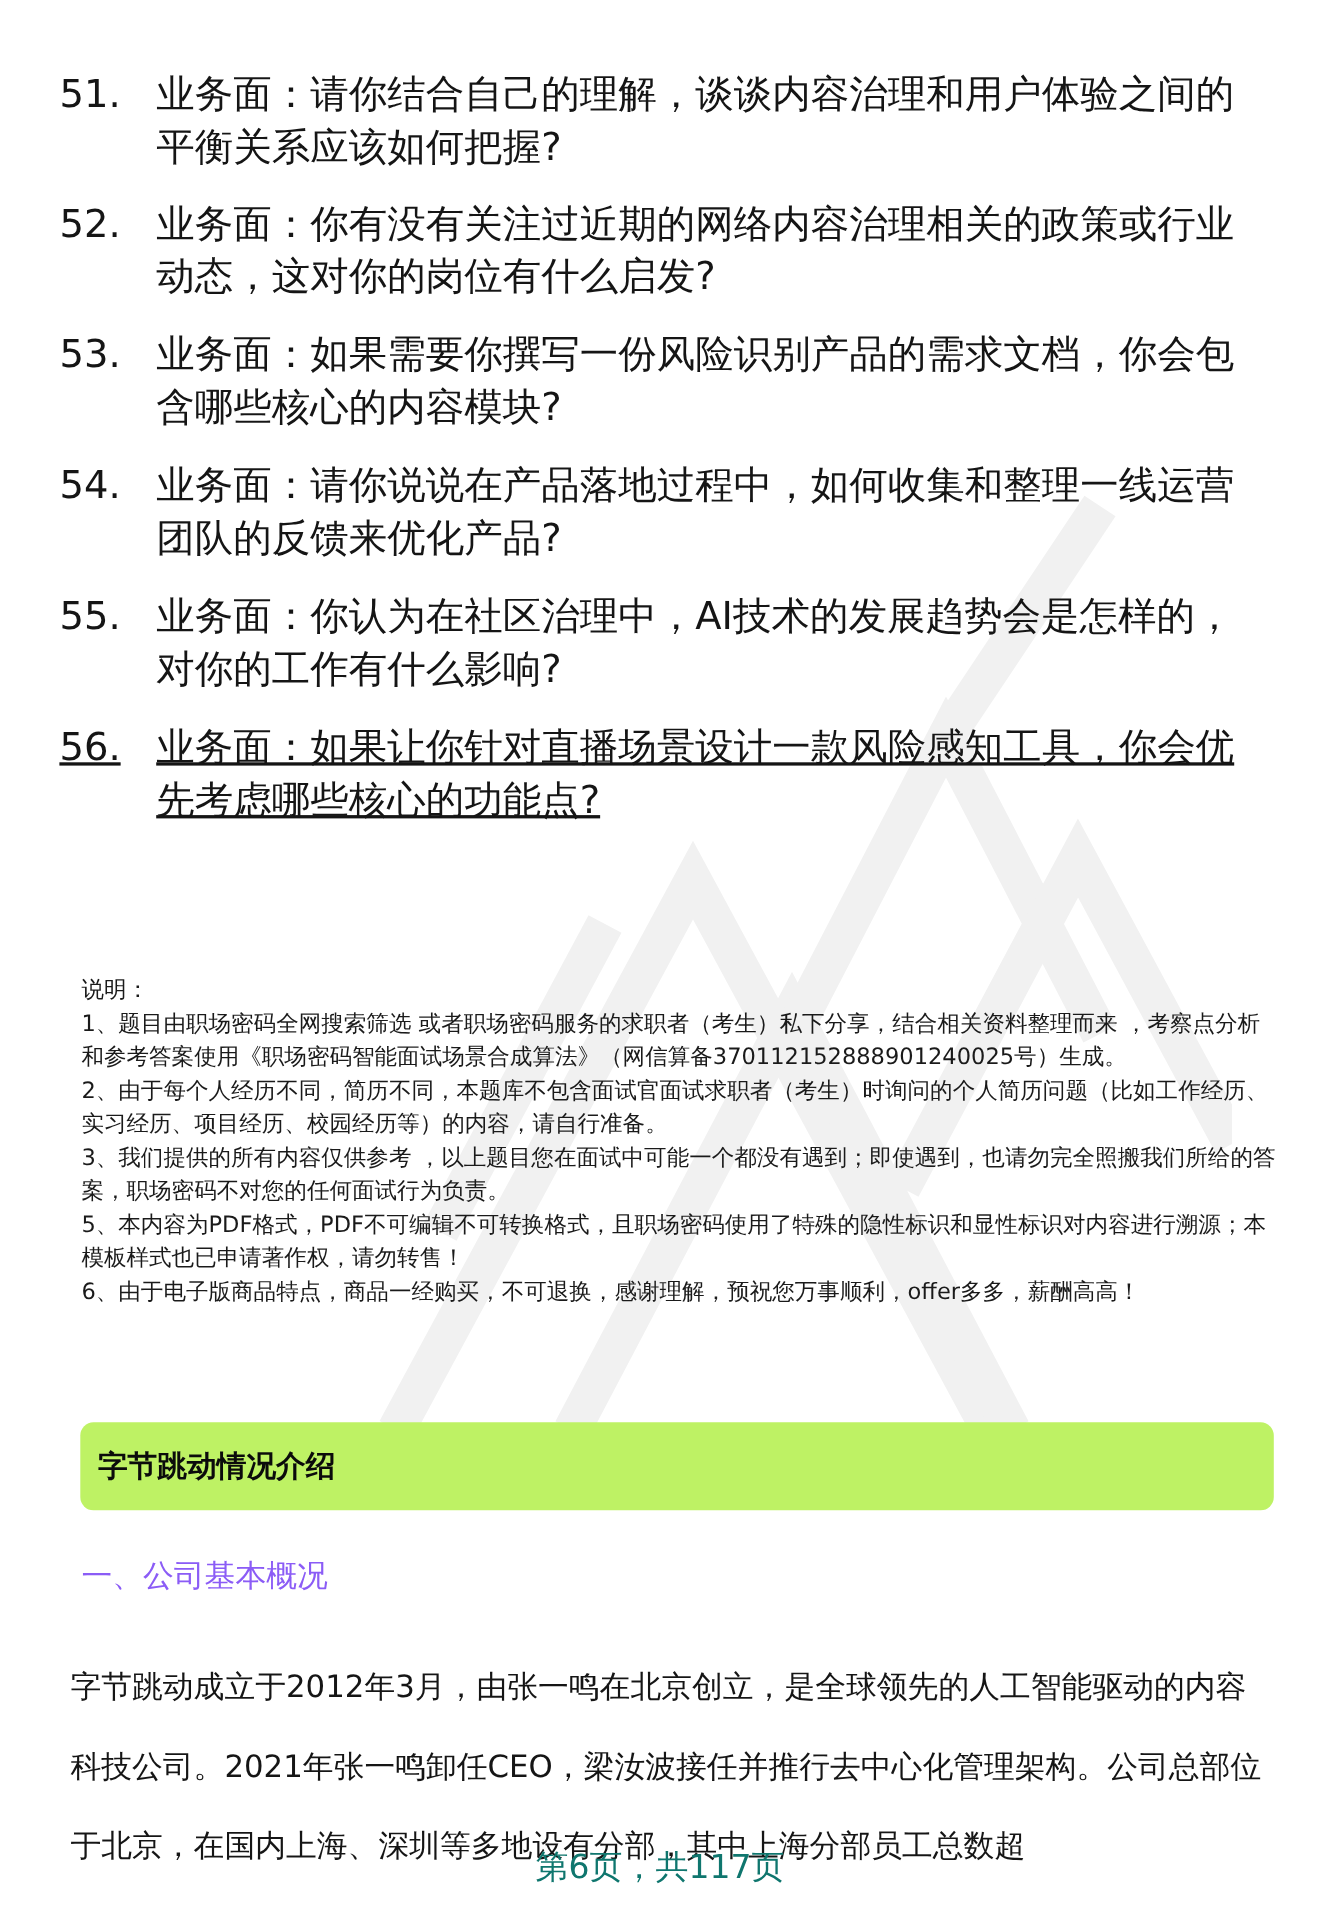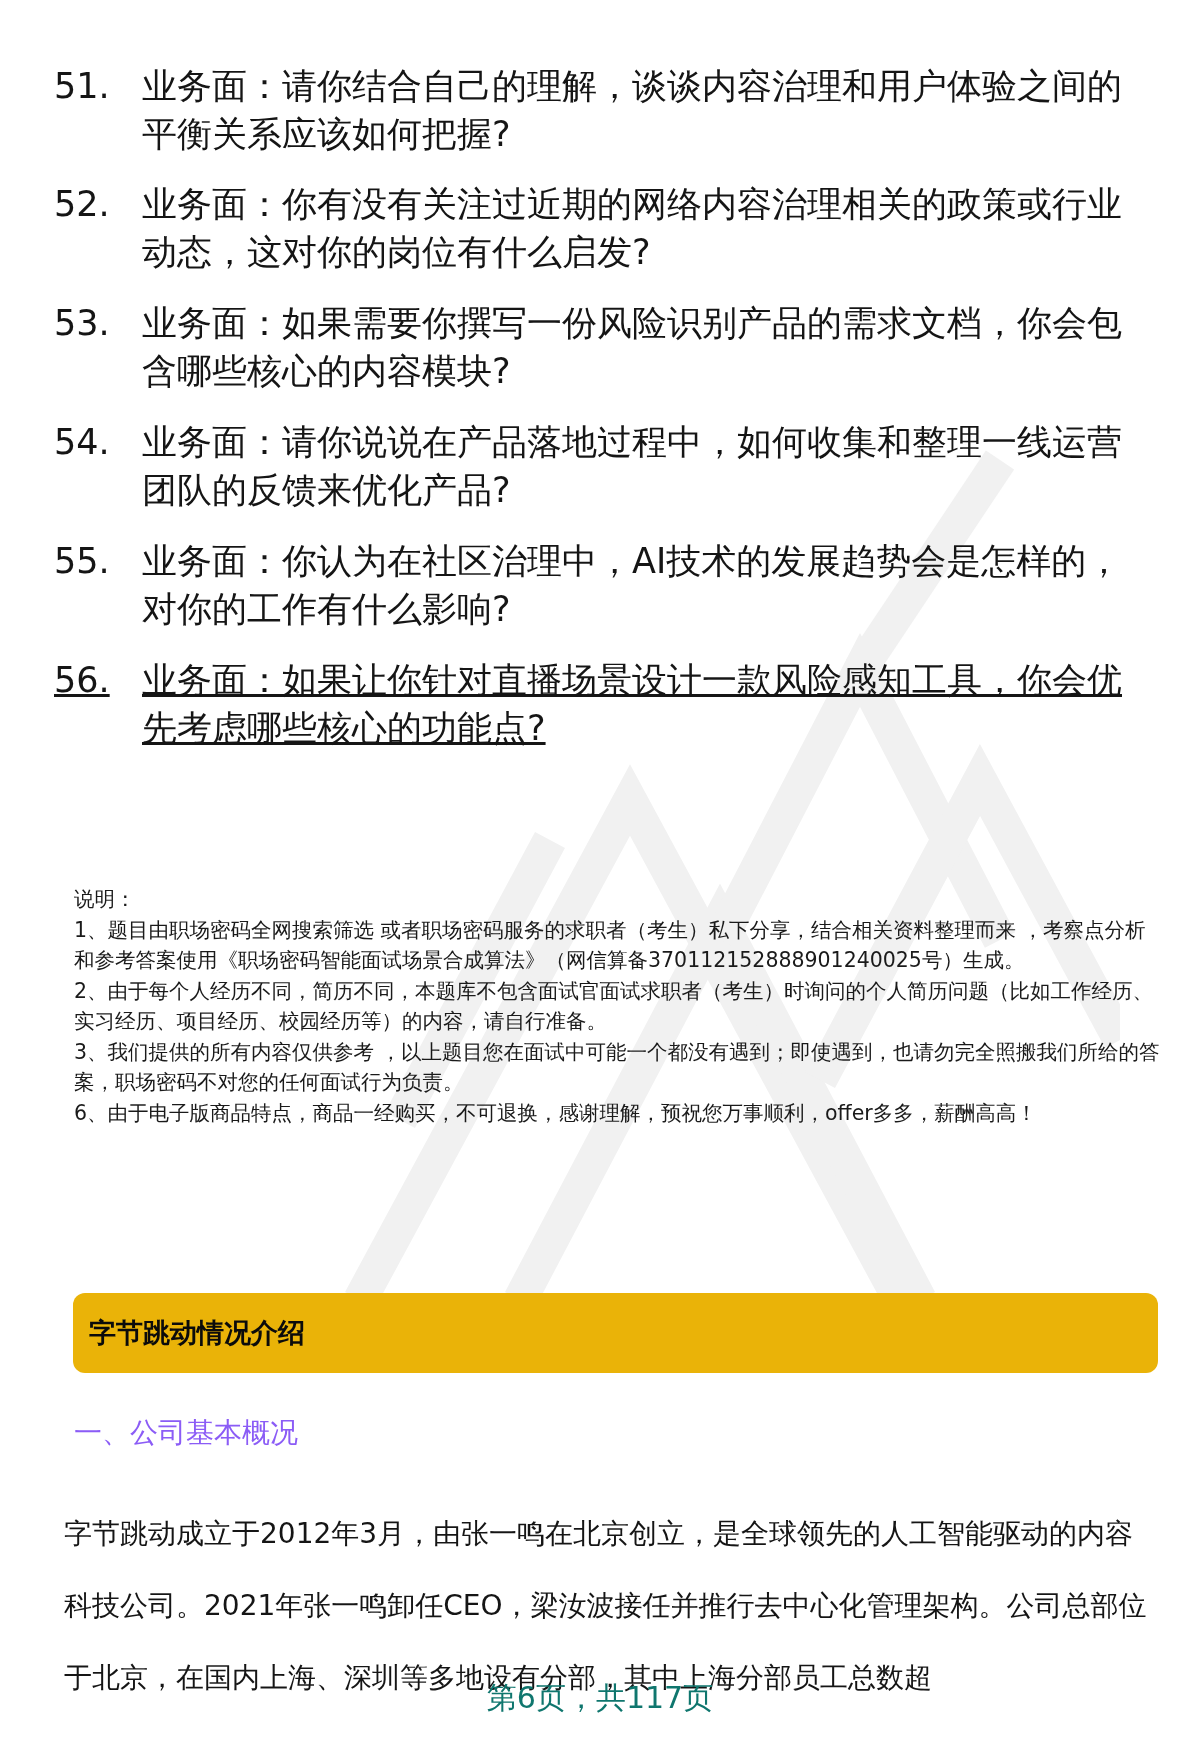--- a/index.html
+++ b/index.html
@@ -55,21 +55,21 @@
       margin-top: 31px;
     }
     .notes p { margin: 0; }
 
     .section-header {
       position: absolute;
       left: 73px;
       top: 1293px;
       width: 1085px;
       height: 80px;
-      background: #eab308;
+      background: #bef264;
       border-radius: 12px;
       display: flex;
       align-items: center;
     }
     .section-header span {
       padding-left: 16px;
       font-size: 27px;
       font-weight: bold;
       color: #0b0b0b;
     }
@@ -144,20 +144,21 @@
   <div class="question" style="top:656px;text-decoration:underline;">
     <span class="num">56.</span>
     <span class="text">业务面：如果让你针对直播场景设计一款风险感知工具，你会优先考虑哪些核心的功能点?</span>
   </div>
 
   <div class="notes">
     <p>说明：</p>
     <p>1、题目由职场密码全网搜索筛选 或者职场密码服务的求职者（考生）私下分享，结合相关资料整理而来 ，考察点分析和参考答案使用《职场密码智能面试场景合成算法》（网信算备370112152888901240025号）生成。</p>
     <p>2、由于每个人经历不同，简历不同，本题库不包含面试官面试求职者（考生）时询问的个人简历问题（比如工作经历、实习经历、项目经历、校园经历等）的内容，请自行准备。</p>
     <p>3、我们提供的所有内容仅供参考 ，以上题目您在面试中可能一个都没有遇到；即使遇到，也请勿完全照搬我们所给的答案，职场密码不对您的任何面试行为负责。</p>
+    <p>5、本内容为PDF格式，PDF不可编辑不可转换格式，且职场密码使用了特殊的隐性标识和显性标识对内容进行溯源；本模板样式也已申请著作权，请勿转售！</p>
     <p>6、由于电子版商品特点，商品一经购买，不可退换，感谢理解，预祝您万事顺利，offer多多，薪酬高高！</p>
   </div>
 
   <div class="section-header">
     <span>字节跳动情况介绍</span>
   </div>
 
   <div class="subheading">一、公司基本概况</div>
 
   <div class="body-para">

